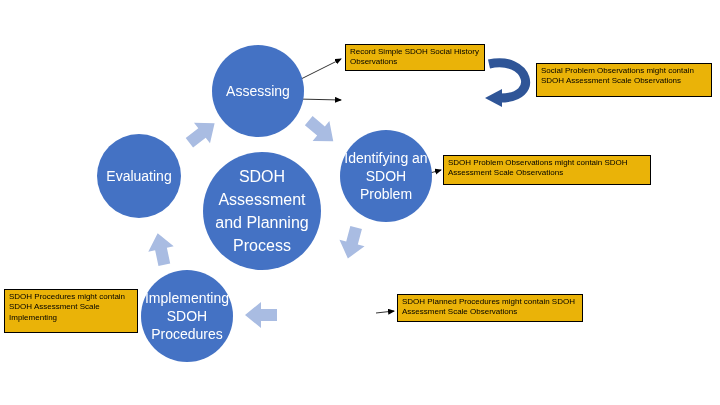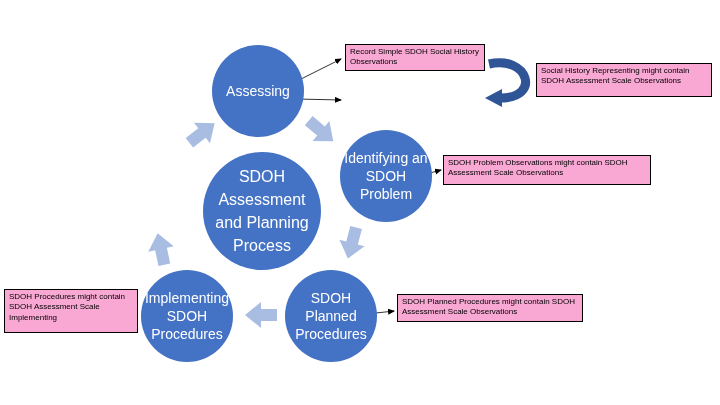--- a/index.html
+++ b/index.html
@@ -37,21 +37,21 @@
     box-sizing: border-box;
   }
   .node-assessing    { left: 212px; top: 45px;  width: 92px;  height: 92px; }
   .node-identifying  { left: 340px; top: 130px; width: 92px;  height: 92px; }
   .node-planned      { left: 285px; top: 270px; width: 92px;  height: 92px; }
   .node-implementing { left: 141px; top: 270px; width: 92px;  height: 92px; }
   .node-evaluating   { left: 97px;  top: 134px; width: 84px;  height: 84px; }
   .node-center       { left: 203px; top: 152px; width: 118px; height: 118px; font-size: 16px; line-height: 1.45; }
   .note {
     position: absolute;
-    background: #f9a8d4;
+    background: #eab308;
     border: 1px solid #000000;
     color: #000000;
     font-size: 8px;
     line-height: 1.3;
     padding: 2px 4px;
     box-sizing: border-box;
     z-index: 2;
   }
   .note-record        { left: 345px; top: 44px;  width: 140px; min-height: 26px; }
   .note-evaluate      { left: 345px; top: 84px;  width: 140px; min-height: 40px; }
@@ -96,32 +96,32 @@
   <div class="node node-center">
     <span>SDOH Assessment and Planning Process</span>
   </div>
 
   <div class="node node-assessing">
     <span>Assessing</span>
   </div>
   <div class="node node-identifying">
     <span>Identifying an SDOH Problem</span>
   </div>
-  <div class="node node-planned">
-    <span>SDOH Planned Procedures</span>
-  </div>
   <div class="node node-implementing">
     <span>Implementing SDOH Procedures</span>
+  </div>
+  <div class="node node-evaluating">
+    <span>Evaluating</span>
   </div>
 
   <div class="note note-record">
     <span>Record Simple SDOH Social History Observations</span>
   </div>
   <div class="note note-socialhistory">
-    <span>Social History Representing might contain SDOH Assessment Scale Observations</span>
+    <span>Social Problem Observations might contain SDOH Assessment Scale Observations</span>
   </div>
   <div class="note note-problem">
     <span>SDOH Problem Observations might contain SDOH Assessment Scale Observations</span>
   </div>
   <div class="note note-planned">
     <span>SDOH Planned Procedures might contain SDOH Assessment Scale Observations</span>
   </div>
   <div class="note note-procedures">
     <span>SDOH Procedures might contain SDOH Assessment Scale Implementing</span>
   </div>

